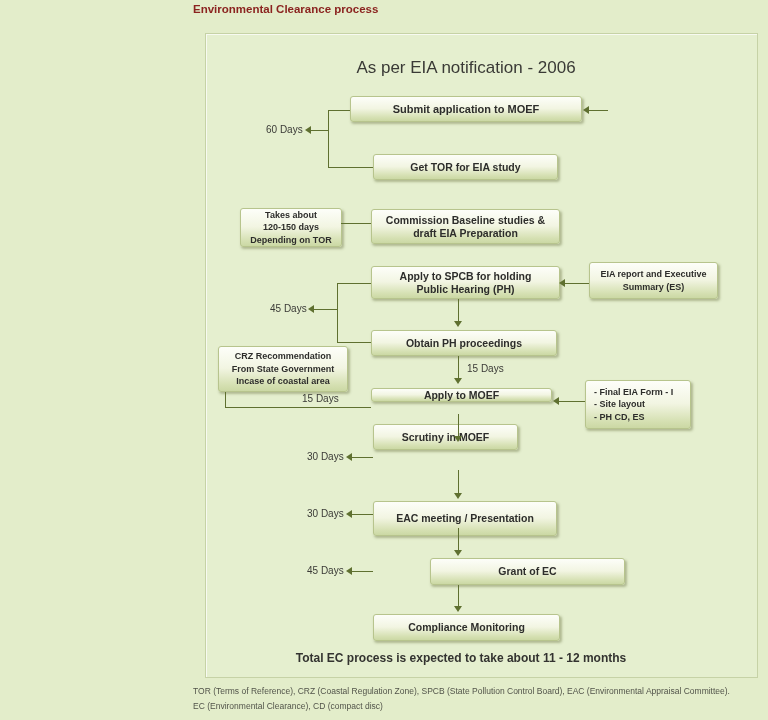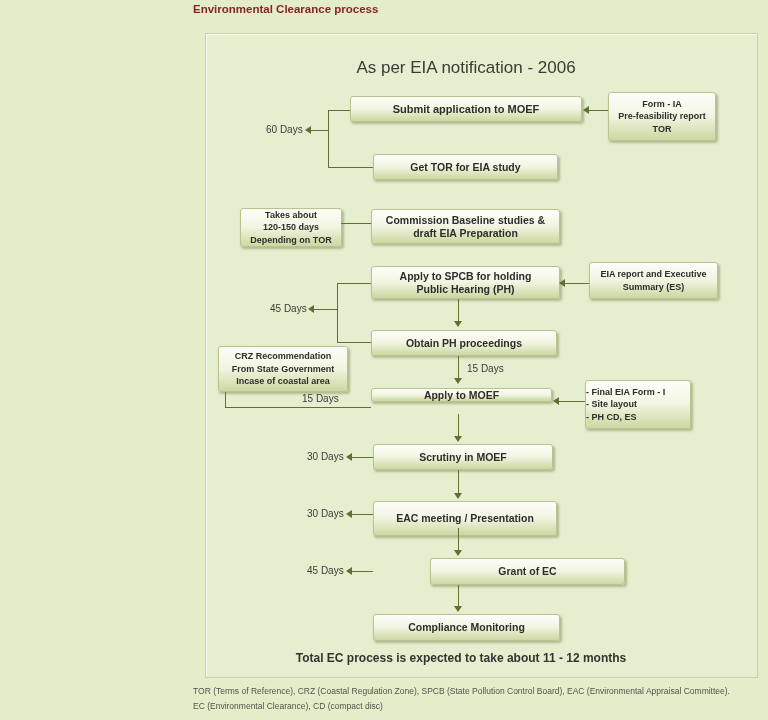--- a/index.html
+++ b/index.html
@@ -12,28 +12,28 @@
     font-size:14px;font-weight:bold;color:#333330;letter-spacing:.3px;}
   .subheading{position:absolute;left:205px;top:58px;width:522px;text-align:center;
     font-size:17px;color:#3a3a36;}
   .fbox,.nbox{position:absolute;display:flex;align-items:center;justify-content:center;
     text-align:center;white-space:pre-line;font-weight:bold;color:#2d2d2b;
     background:linear-gradient(180deg,#fdfef9 0%,#f2f5e2 48%,#d5e0b2 86%,#cbd8a4 100%);
     border:1px solid #b7c48d;border-radius:3px;box-shadow:1.5px 2px 2.5px rgba(110,120,70,.45);
     box-sizing:border-box;}
   .fbox{font-size:10.5px;line-height:13px;}
   .nbox{font-size:9px;line-height:12.5px;}
-  .nbox.left{justify-content:flex-start;text-align:left;}
+  .nbox.left{justify-content:flex-start;text-align:left;padding-left:8px;}
   .b1{left:350px;top:96px;width:232px;height:26px;font-size:11px;}
   .b2{left:373px;top:154px;width:185px;height:26px;}
   .b3{left:371px;top:209px;width:189px;height:35px;}
   .b4{left:371px;top:266px;width:189px;height:33px;}
   .b5{left:371px;top:330px;width:186px;height:26px;}
   .b6{left:371px;top:388px;width:181px;height:14px;}
-  .b7{left:373px;top:444px;width:180px;height:26px;}
+  .b7{left:373px;top:424px;width:145px;height:26px;}
   .b8{left:373px;top:501px;width:184px;height:35px;}
   .b9{left:394px;top:558px;width:195px;height:27px;margin-left:36px;}
   .b10{left:373px;top:614px;width:187px;height:27px;}
   .s1{left:608px;top:92px;width:108px;height:49px;}
   .s2{left:240px;top:208px;width:102px;height:39px;}
   .s3{left:589px;top:262px;width:129px;height:37px;}
   .s4{left:218px;top:346px;width:130px;height:46px;}
   .s5{left:585px;top:380px;width:106px;height:49px;}
   .total{position:absolute;left:205px;top:651px;width:512px;text-align:center;
     font-size:12px;font-weight:bold;color:#333330;}
@@ -65,23 +65,20 @@
 draft EIA Preparation</div>
   <div class="fbox b4">Apply to SPCB for holding
 Public Hearing (PH)</div>
   <div class="fbox b5">Obtain PH proceedings</div>
   <div class="fbox b6">Apply to MOEF</div>
   <div class="fbox b7">Scrutiny in MOEF</div>
   <div class="fbox b8">EAC meeting / Presentation</div>
   <div class="fbox b9">Grant of EC</div>
   <div class="fbox b10">Compliance Monitoring</div>
 
-  <div class="nbox s1">Form - IA
-Pre-feasibility report
-TOR</div>
   <div class="nbox s2">Takes about
 120-150 days
 Depending on TOR</div>
   <div class="nbox s3">EIA report and Executive
 Summary (ES)</div>
   <div class="nbox s4">CRZ Recommendation
 From State Government
 Incase of coastal area</div>
   <div class="nbox s5 left">- Final EIA Form - I
 - Site layout

